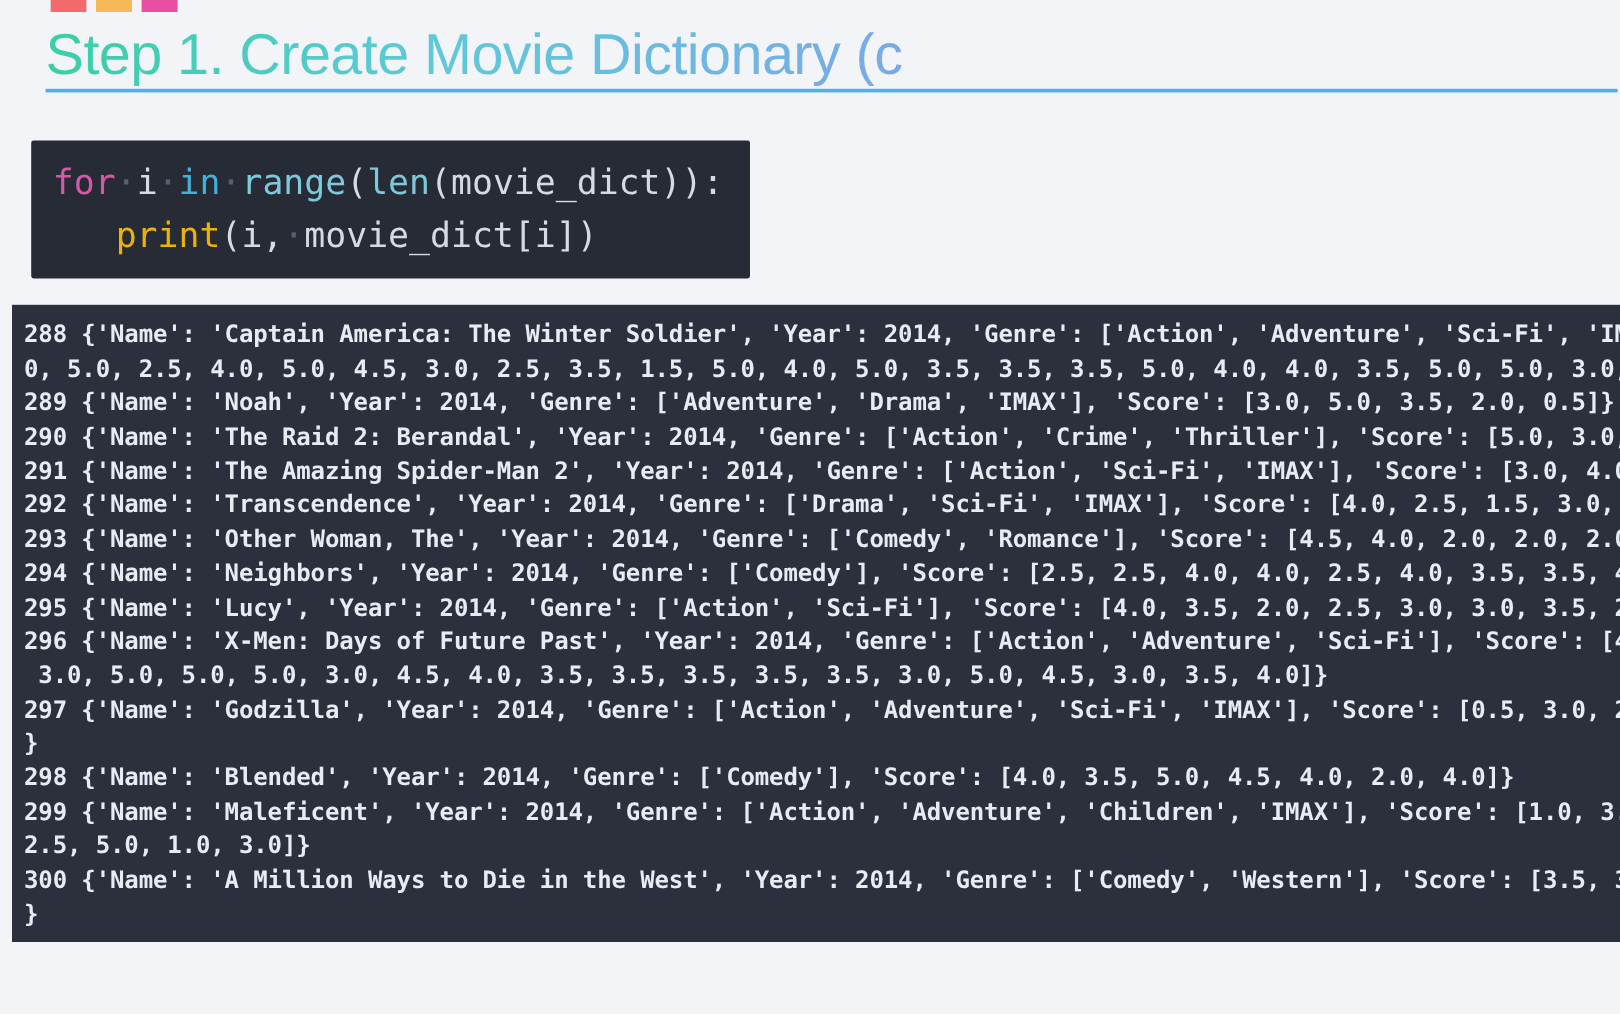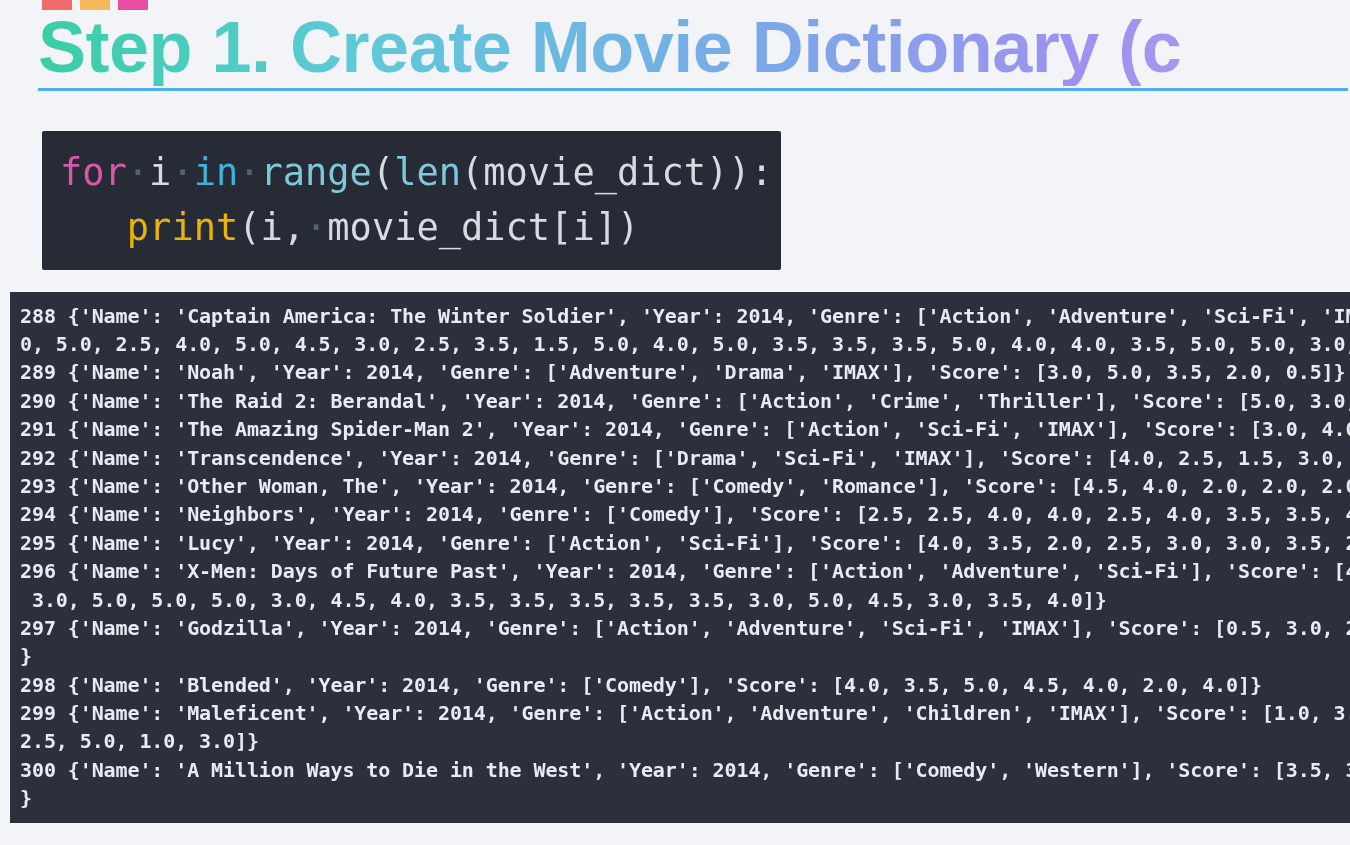--- a/index.html
+++ b/index.html
@@ -22,44 +22,44 @@
   }
   .decor-bars span {
     display: block;
     width: 30px;
     height: 20px;
   }
   .b1 { background: #f26a6a; }
   .b2 { background: #f6b85b; }
   .b3 { background: #e84fa0; }
   .heading {
-    font-size: 72px;
-    font-weight: 700;
-    margin: 0 0 0 38px;
+    font-size: 48px;
+    font-weight: 400;
+    margin: 12px 0 0 38px;
     line-height: 1.05;
     background: linear-gradient(90deg,#39cfa5 0%, #5fc9d9 25%, #7aa9e8 55%, #9f91f0 80%, #b89df2 100%);
     -webkit-background-clip: text;
     background-clip: text;
     color: transparent;
     white-space: nowrap;
     letter-spacing: -0.5px;
   }
   .heading-rule {
     height: 3px;
     background: #4cb0ef;
     margin: 2px 0 0 38px;
     width: 1310px;
   }
   .code-snippet {
-    margin: 40px 0 0 42px;
+    margin: 40px 0 0 26px;
     background: #262b36;
-    padding: 14px 8px 14px 18px;
+    padding: 14px 22px 14px 18px;
     display: inline-block;
     font-family: "Consolas","Menlo","DejaVu Sans Mono",monospace;
-    font-size: 37px;
+    font-size: 29px;
     line-height: 1.5;
     color: #d6dbe3;
     border-radius: 2px;
   }
   .code-snippet .line { white-space: pre; }
   .tok-key { color: #d858a8; }
   .tok-var { color: #d6dbe3; }
   .tok-in  { color: #3fb2d9; }
   .tok-fn  { color: #7dc9d9; }
   .tok-punc{ color: #d6dbe3; }

